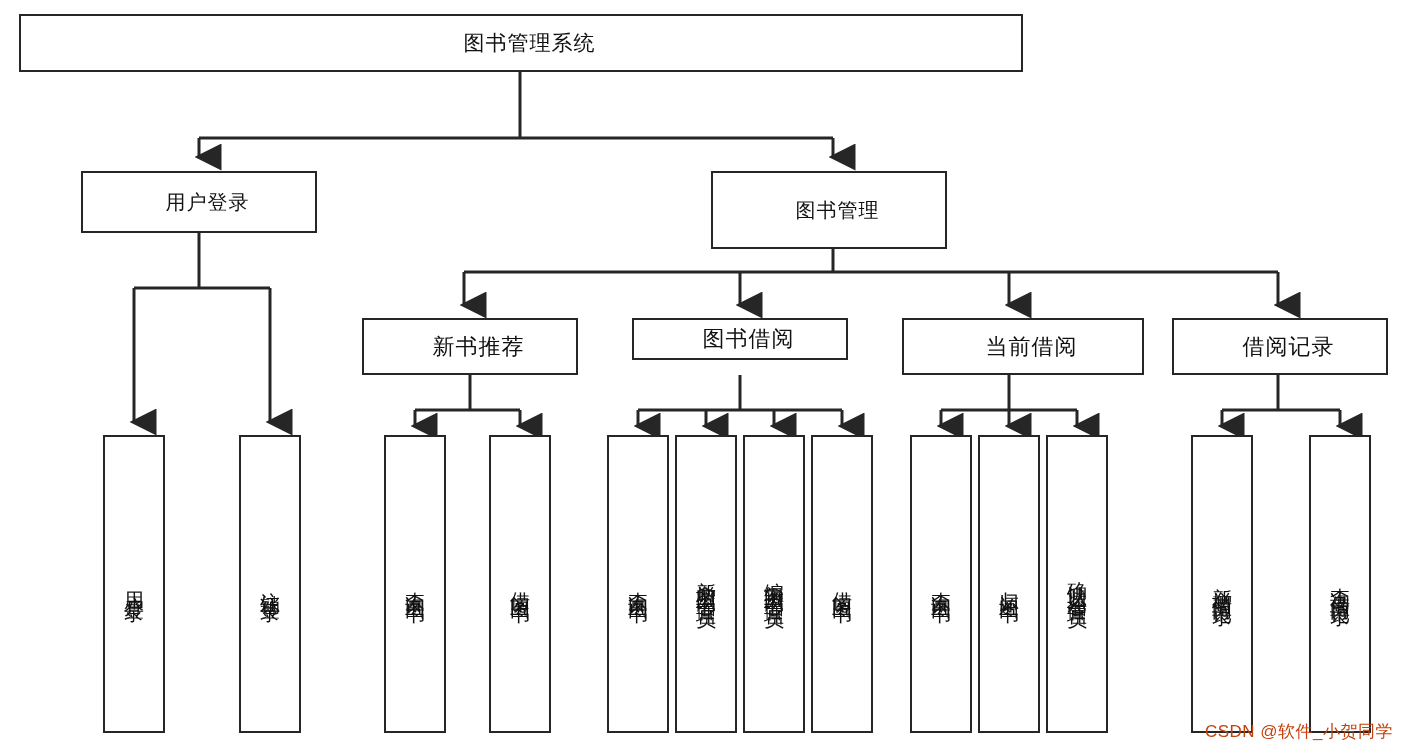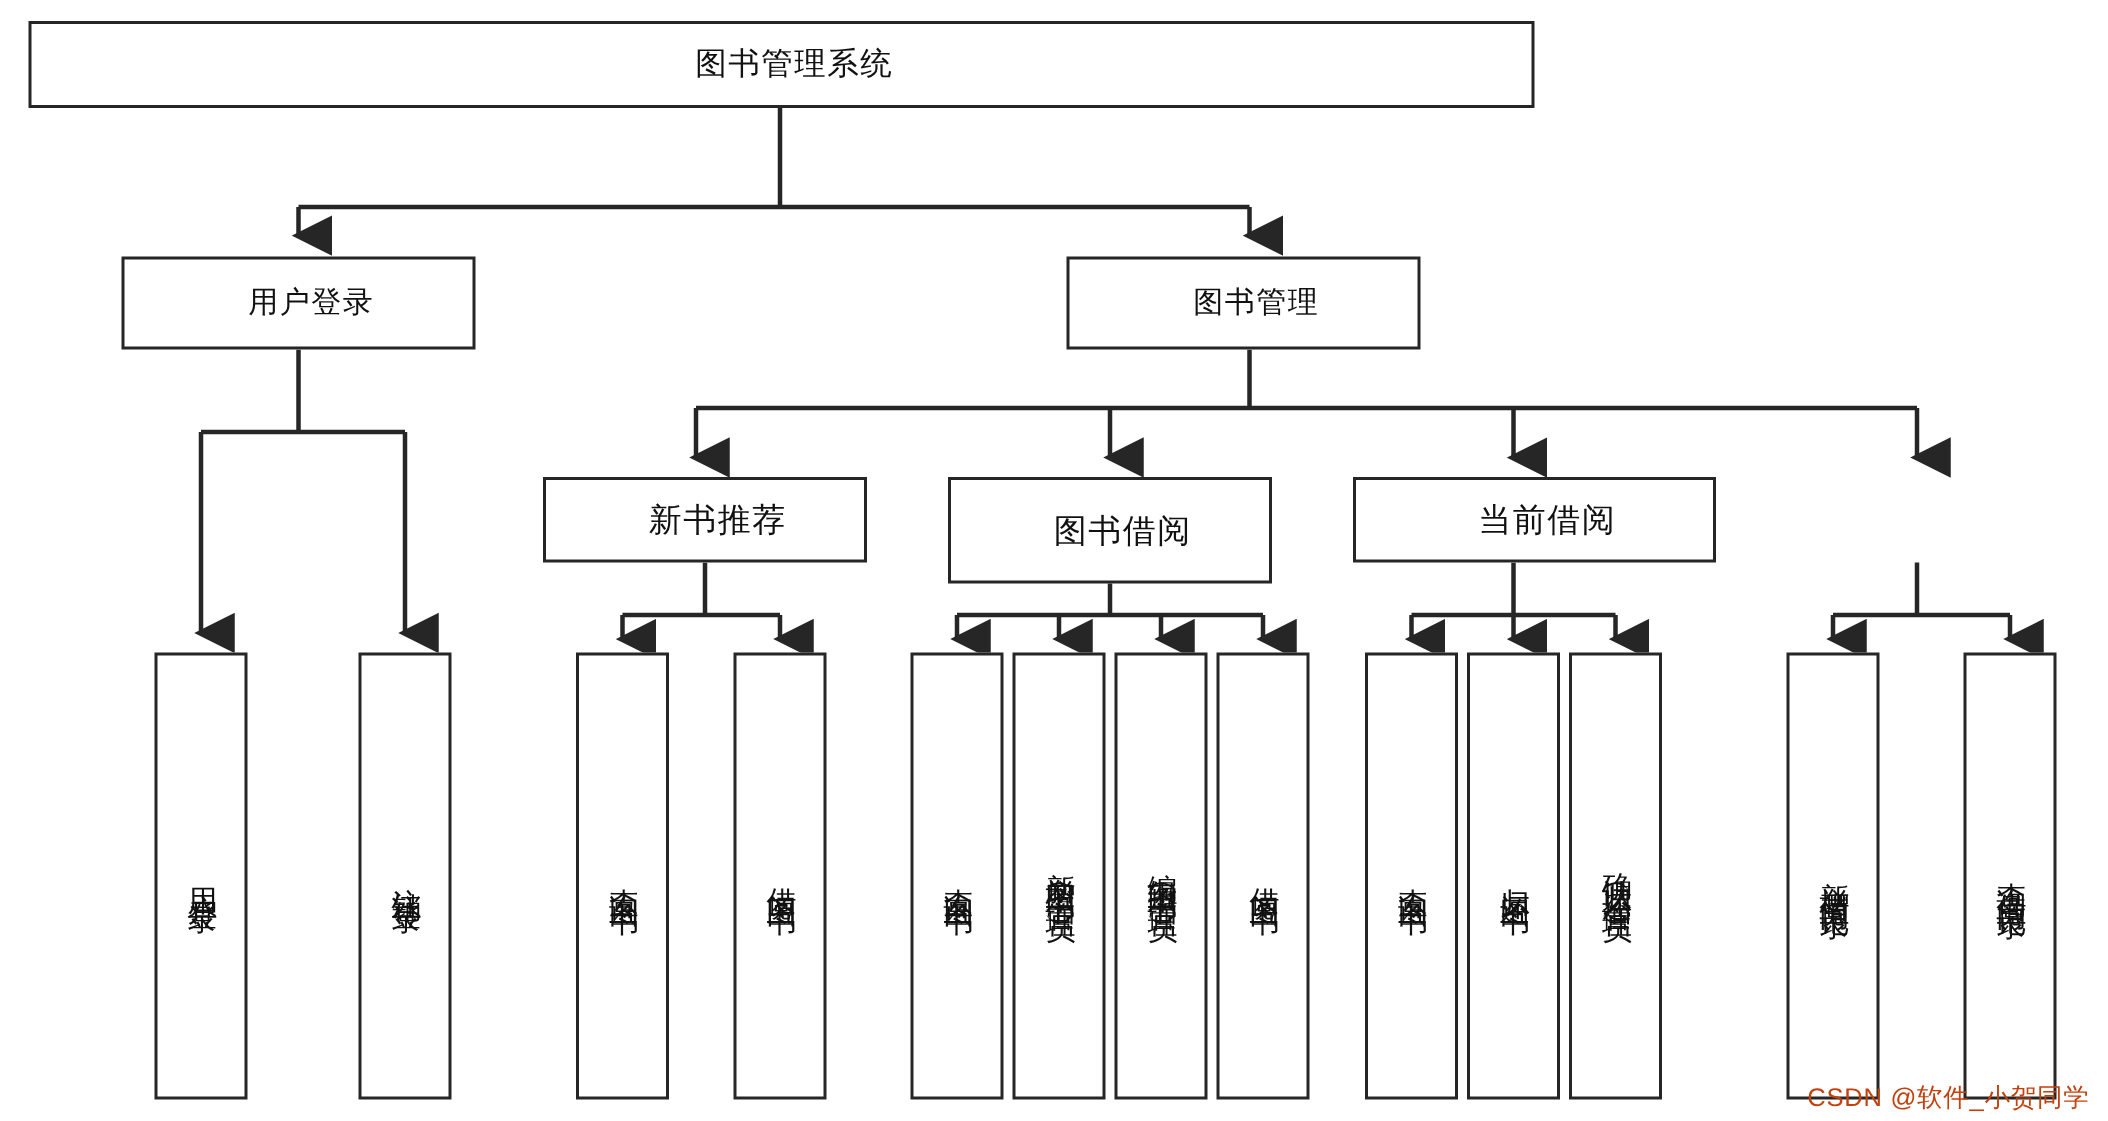--- a/index.html
+++ b/index.html
@@ -139,33 +139,36 @@
     </g>
   </svg>
 
   <div class="node root" style="left:19px;top:14px;width:1004px;height:58px;">
     <span>图书管理系统</span>
   </div>
 
   <div class="node lvl2" style="left:81px;top:171px;width:236px;height:62px;">
     <span>用户登录</span>
   </div>
-  <div class="node lvl2" style="left:711px;top:171px;width:236px;height:62px;">
+  <div class="node lvl2" style="left:711px;top:171px;width:236px;height:78px;">
     <span>图书管理</span>
   </div>
 
   <div class="node lvl3" style="left:362px;top:318px;width:216px;height:57px;">
     <span>新书推荐</span>
   </div>
-  <div class="node lvl3" style="left:632px;top:318px;width:216px;height:71px;">
+  <div class="node lvl3" style="left:632px;top:318px;width:216px;height:42px;">
     <span>图书借阅</span>
   </div>
   <div class="node lvl3" style="left:902px;top:318px;width:242px;height:57px;">
     <span>当前借阅</span>
   </div>
+  <div class="node lvl3" style="left:1172px;top:318px;width:216px;height:57px;">
+    <span>借阅记录</span>
+  </div>
 
   <div class="node leaf" style="left:103px;top:435px;width:62px;height:298px;">
     <span class="vtext">用户登录</span>
   </div>
   <div class="node leaf" style="left:239px;top:435px;width:62px;height:298px;">
     <span class="vtext">注销登录</span>
   </div>
 
   <div class="node leaf" style="left:384px;top:435px;width:62px;height:298px;">
     <span class="vtext">查询图书</span>

